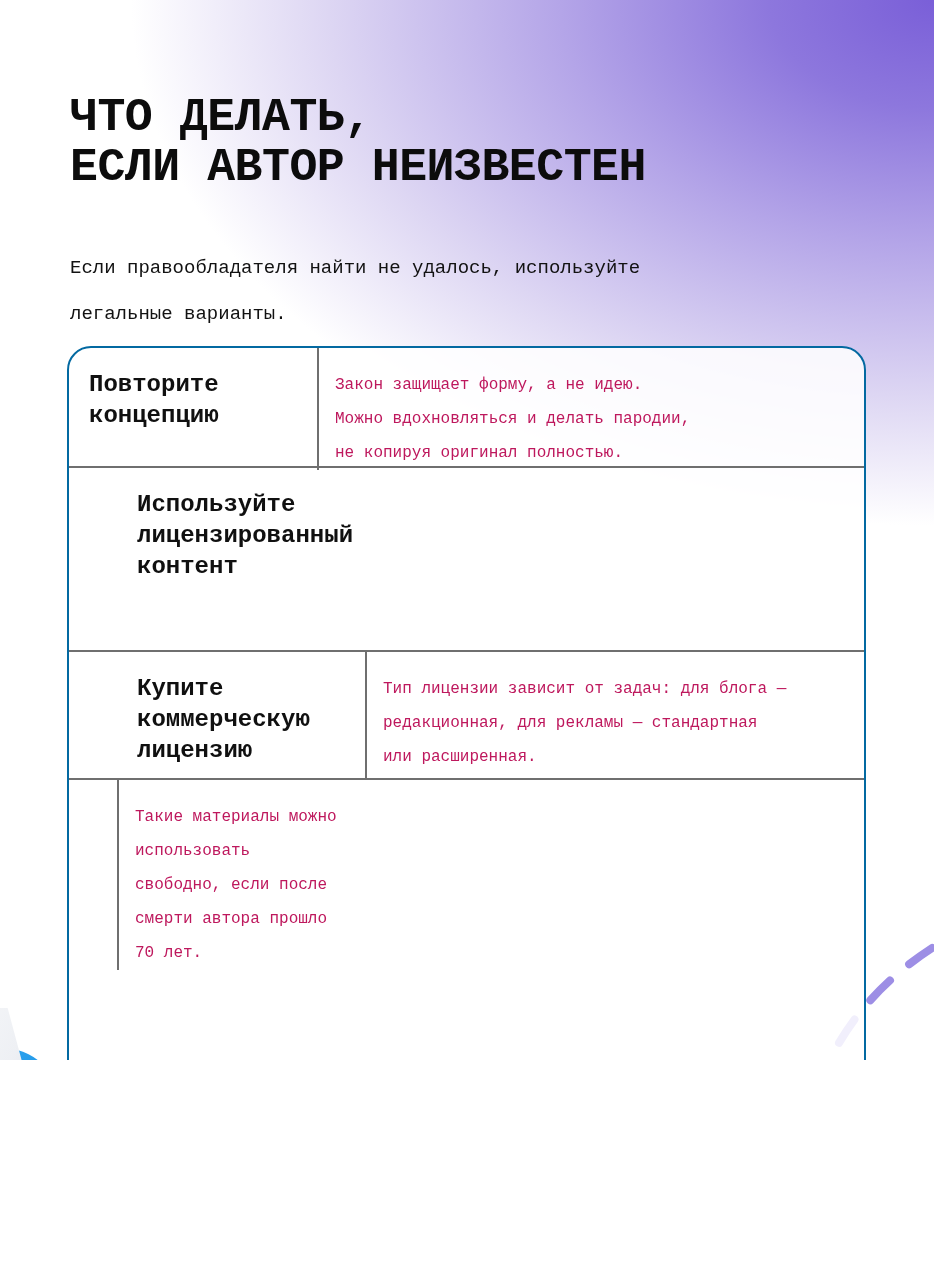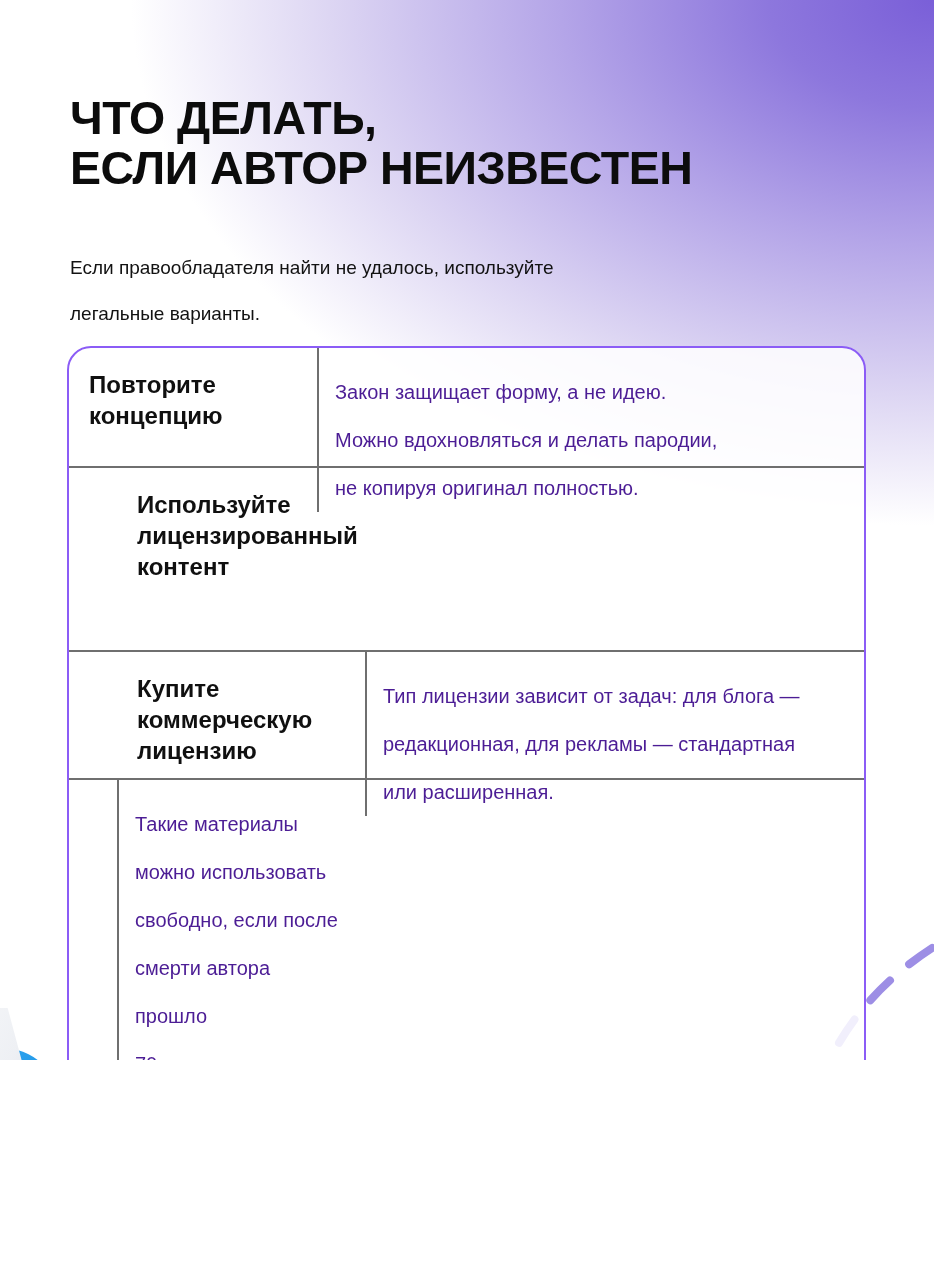--- a/index.html
+++ b/index.html
@@ -1,20 +1,20 @@
 <!DOCTYPE html>
 <html><head>
 <meta charset="utf-8">
 <style>
   html,body{margin:0;padding:0;}
   .page{
     position:relative;
     width:934px;height:1060px;
     overflow:hidden;
-    font-family:Liberation Sans, sans-serif;
+    font-family:Liberation Mono, monospace;
     background:#ffffff;
   }
   .page-bg{
     position:absolute;inset:0;
     background:radial-gradient(1100px 720px at 100% 0%,
       #7a5fd8 0%, #8d77dd 15%, #b4a5e8 34%, #ddd6f3 55%, #ffffff 73%);
   }
   .decor-svg{position:absolute;left:0;top:0;width:934px;height:1280px;pointer-events:none;}
   .stamp-svg{position:absolute;left:0;top:1008px;width:250px;height:272px;pointer-events:none;}
   .title{
@@ -25,42 +25,42 @@
     transform:scaleX(0.99);transform-origin:left top;
   }
   .subtitle{
     position:absolute;left:70px;top:226px;width:830px;
     font-size:19px;line-height:46px;color:#121212;
     white-space:pre-line;
   }
   .info-table{
     position:absolute;left:67px;top:346px;width:799px;height:766px;
     box-sizing:border-box;
-    border:2px solid #8b5cf6;border-radius:24px;
+    border:2px solid #0369a1;border-radius:24px;
     background:rgba(255,255,255,0.86);
     display:grid;
     grid-template-rows:118px 184px 128px 184px 1fr;
     overflow:hidden;
   }
   .t-row{
     display:grid;grid-template-columns:248px 1fr;
     box-sizing:border-box;
   }
   .t-row + .t-row{border-top:2px solid #6f6f6f;padding-left:48px;}
   .term-cell{
     box-sizing:border-box;
     padding:21px 10px 0 20px;
     font-size:24px;line-height:31px;font-weight:bold;color:#101010;
     white-space:pre-line;
   }
   .desc-cell{
     box-sizing:border-box;
     border-left:2px solid #6f6f6f;
     padding:20px 20px 0 16px;
-    font-size:20px;line-height:48px;color:#4c1d95;
+    font-size:16px;line-height:34px;color:#be185d;
     white-space:pre-line;
   }
 </style>
 </head>
 <body>
 
 <div class="page">
   <div class="page-bg"></div>
 
   <svg class="decor-svg" viewBox="0 0 934 1280" aria-hidden="true">

